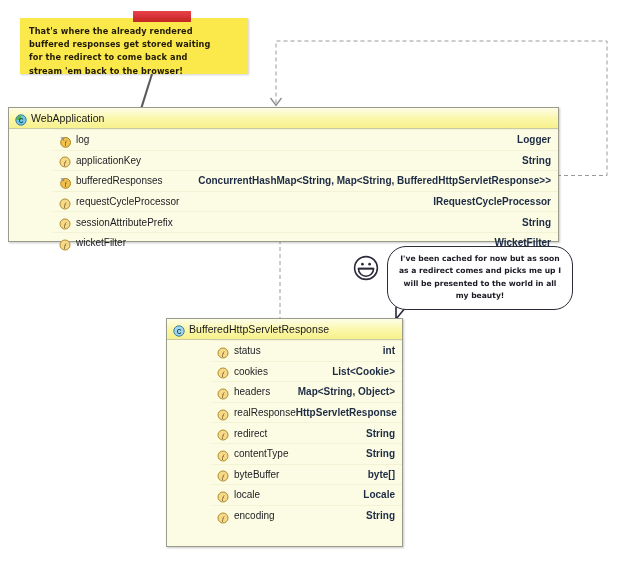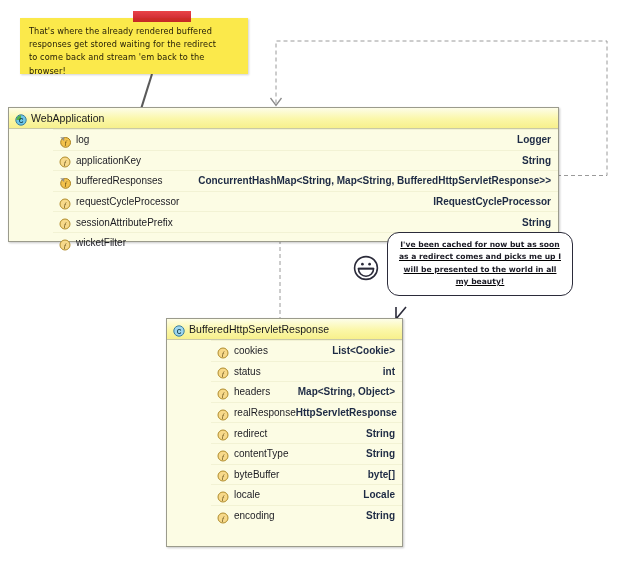--- a/index.html
+++ b/index.html
@@ -13,21 +13,21 @@
   
   #sticky-note{
     position:absolute;left:20px;top:18px;width:228px;height:56px;
     background:#fbe94b;
     box-shadow:1px 1px 2px rgba(0,0,0,.18);
     z-index:6;
   }
   #sticky-note .note-text{
     padding:7px 25px 0 9px;
     font-family:"DejaVu Sans",sans-serif;
-    font-size:8.2px;font-weight:400;line-height:13.2px;
+    font-size:8.2px;font-weight:700;line-height:13.2px;
     color:#201a06;letter-spacing:.1px;
   }
   #sticky-tape{
     position:absolute;left:133px;top:11px;width:58px;height:11px;
     background:linear-gradient(180deg,#e8353a 0%,#cf2026 60%,#c01a22 100%);
     opacity:.93;z-index:7;
   }
 
   
   .uml-box{
@@ -60,24 +60,23 @@
   .uml-row .ftype{
     margin-left:auto;font-size:10px;color:#1d2a44;font-weight:600;
     white-space:nowrap;
   }
 
   
   .ico{width:12px;height:12px;flex:0 0 12px;position:relative;display:block;}
 
   
   #speech-bubble{
-    position:absolute;left:387px;top:232px;width:184px;height:62px;
-    background:#ffffff;border:1.6px solid #2b2b3a;border-radius:12px;
+    position:absolute;left:387px;top:246px;width:184px;height:62px;
+    background:#ffffff;border:1.6px solid #2b2b3a;border-radius:19px;
     z-index:6;
-    text-decoration:underline;
   }
   #speech-bubble .bub-text{
     padding:6px 8px 0 8px;text-align:center;
     font-family:"DejaVu Sans",sans-serif;
     font-size:7.6px;font-weight:700;line-height:12.3px;color:#1a1a24;
   }
   #smiley-face{position:absolute;left:352px;top:254px;width:28px;height:28px;z-index:6;}
 </style>
 </head>
 <body>
@@ -203,33 +202,33 @@
 
 
 
   <div class="uml-row">
     <span class="ico">
       <svg width="12" height="12" viewBox="0 0 12 12">
           <circle cx="6" cy="6" r="5" fill="#f7d98a" stroke="#b08c2c" stroke-width="1"></circle>
           <text x="6" y="8.5" font-size="6.8" font-family="Liberation Serif, serif" text-anchor="middle" fill="#4a3708" font-style="italic">f</text>
         </svg>
     </span>
+    <span class="fname">status</span>
+    <span class="ftype">int</span>
+  </div>
+
+  <div class="uml-row">
+    <span class="ico">
+      <svg width="12" height="12" viewBox="0 0 12 12">
+          <circle cx="6" cy="6" r="5" fill="#f7d98a" stroke="#b08c2c" stroke-width="1"></circle>
+          <text x="6" y="8.5" font-size="6.8" font-family="Liberation Serif, serif" text-anchor="middle" fill="#4a3708" font-style="italic">f</text>
+        </svg>
+    </span>
     <span class="fname">cookies</span>
     <span class="ftype">List&lt;Cookie&gt;</span>
-  </div>
-
-  <div class="uml-row">
-    <span class="ico">
-      <svg width="12" height="12" viewBox="0 0 12 12">
-          <circle cx="6" cy="6" r="5" fill="#f7d98a" stroke="#b08c2c" stroke-width="1"></circle>
-          <text x="6" y="8.5" font-size="6.8" font-family="Liberation Serif, serif" text-anchor="middle" fill="#4a3708" font-style="italic">f</text>
-        </svg>
-    </span>
-    <span class="fname">status</span>
-    <span class="ftype">int</span>
   </div>
 
   <div class="uml-row">
     <span class="ico">
       <svg width="12" height="12" viewBox="0 0 12 12">
           <circle cx="6" cy="6" r="5" fill="#f7d98a" stroke="#b08c2c" stroke-width="1"></circle>
           <text x="6" y="8.5" font-size="6.8" font-family="Liberation Serif, serif" text-anchor="middle" fill="#4a3708" font-style="italic">f</text>
         </svg>
     </span>
     <span class="fname">headers</span>

